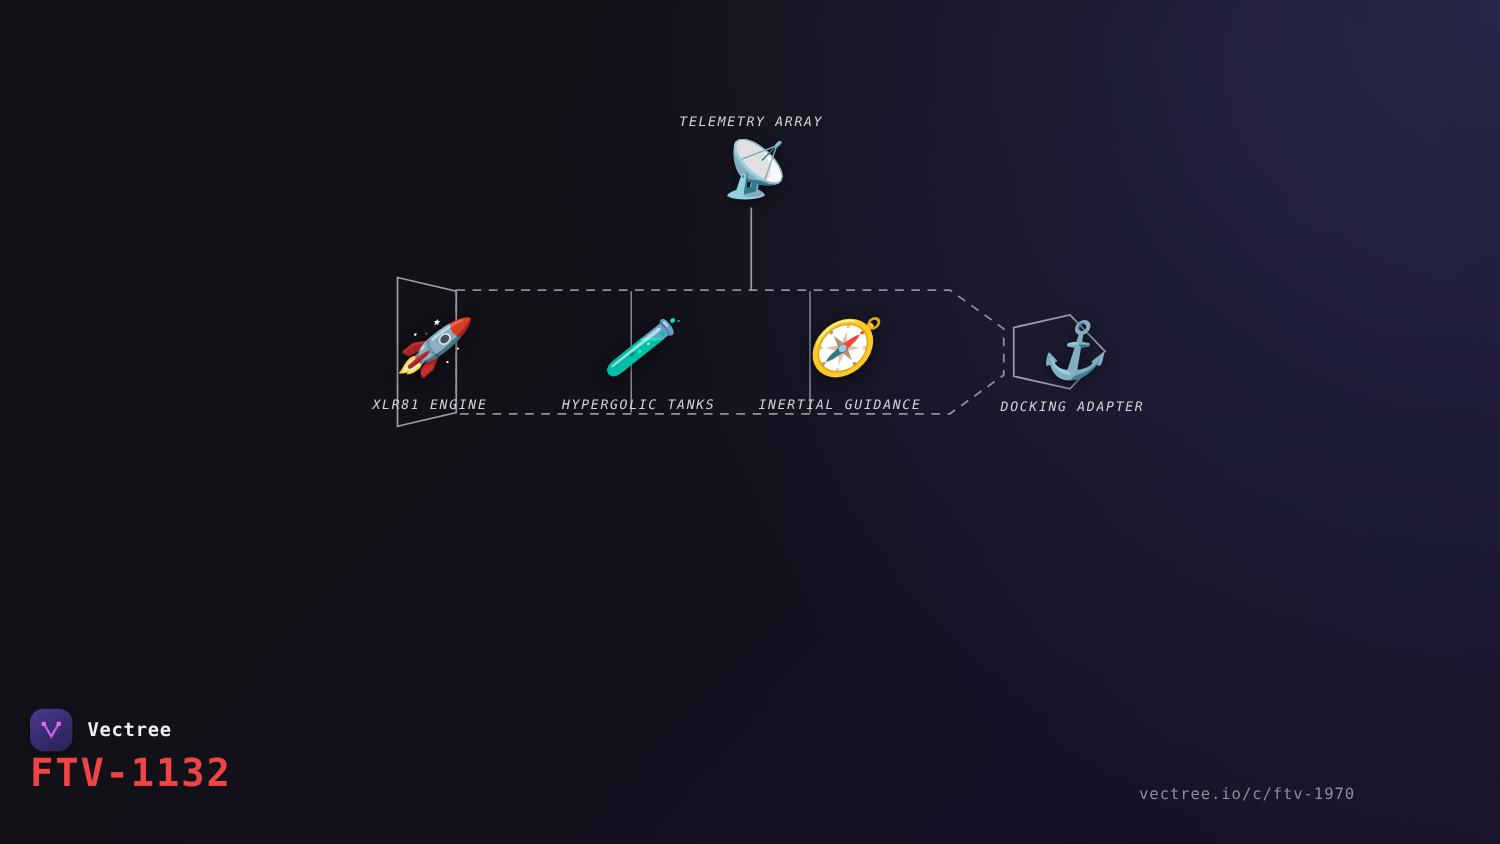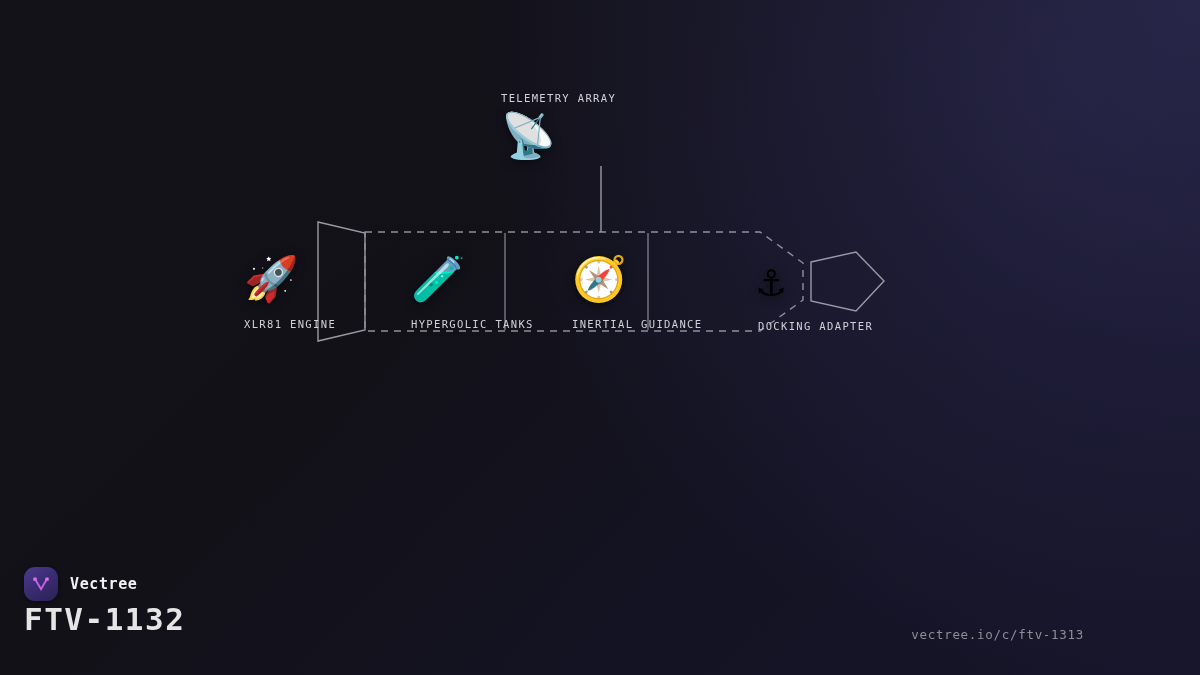--- a/index.html
+++ b/index.html
@@ -17,23 +17,24 @@
       radial-gradient(circle at 88% 12%, rgba(44,42,82,0.40) 0%, rgba(0,0,0,0) 48%),
       linear-gradient(135deg, #131218 0%, #121118 38%, #141324 72%, #16152a 100%);
   }
 
   
   #diagram { position:absolute; inset:0; }
   #schematic { position:absolute; left:0; top:0; }
 
   .node {
     position:absolute;
-    display:flex; flex-direction:column; align-items:flex-start;
+    display:flex; flex-direction:column; align-items:center;
     width:200px;
     margin-left:-100px;
+    font-style:italic;
   }
   .node-emoji {
     font-size:44px; line-height:54px;
     filter:drop-shadow(0 2px 5px rgba(0,0,0,0.55));
     user-select:none;
   }
   .node-label {
     margin-top:12px;
     font-size:10.5px;
     letter-spacing:1.35px;
@@ -58,21 +59,21 @@
     box-shadow:0 1px 4px rgba(0,0,0,0.5);
     flex:none;
   }
   #brand-name {
     font-size:15px; font-weight:bold; color:#f2f2f5;
     letter-spacing:0.6px;
     font-family:"DejaVu Sans Mono", monospace;
   }
   #doc-title {
     position:absolute; left:24px; top:46px;
-    font-size:31px; font-weight:bold; color:#e5e5e5;
+    font-size:31px; font-weight:bold; color:#ef4444;
     letter-spacing:1.5px;
     font-family:"DejaVu Sans Mono", monospace;
   }
   #doc-url {
     position:absolute; right:24px; bottom:33px;
     font-size:12.5px; color:#8e8f99;
     letter-spacing:0.7px;
     font-family:"DejaVu Sans Mono", monospace;
   }
 </style>
@@ -132,14 +133,14 @@
         <path d="M5.2 6.2 L11 16.2 L16.8 6.2" fill="none" stroke="#c661e8" stroke-width="1.9" stroke-linecap="round"></path>
         <rect x="3.3" y="4.4" width="3.4" height="3.4" rx="0.6" fill="#e06ff0"></rect>
         <rect x="15.3" y="4.4" width="3.4" height="3.4" rx="0.6" fill="#e06ff0"></rect>
       </svg>
     </div>
     <div id="brand-name">Vectree</div>
   </div>
 
   <div id="doc-title">FTV-1132</div>
 
-  <div id="doc-url">vectree.io/c/ftv-1313</div>
+  <div id="doc-url">vectree.io/c/ftv-1970</div>
 </div>
 
 </body></html>

